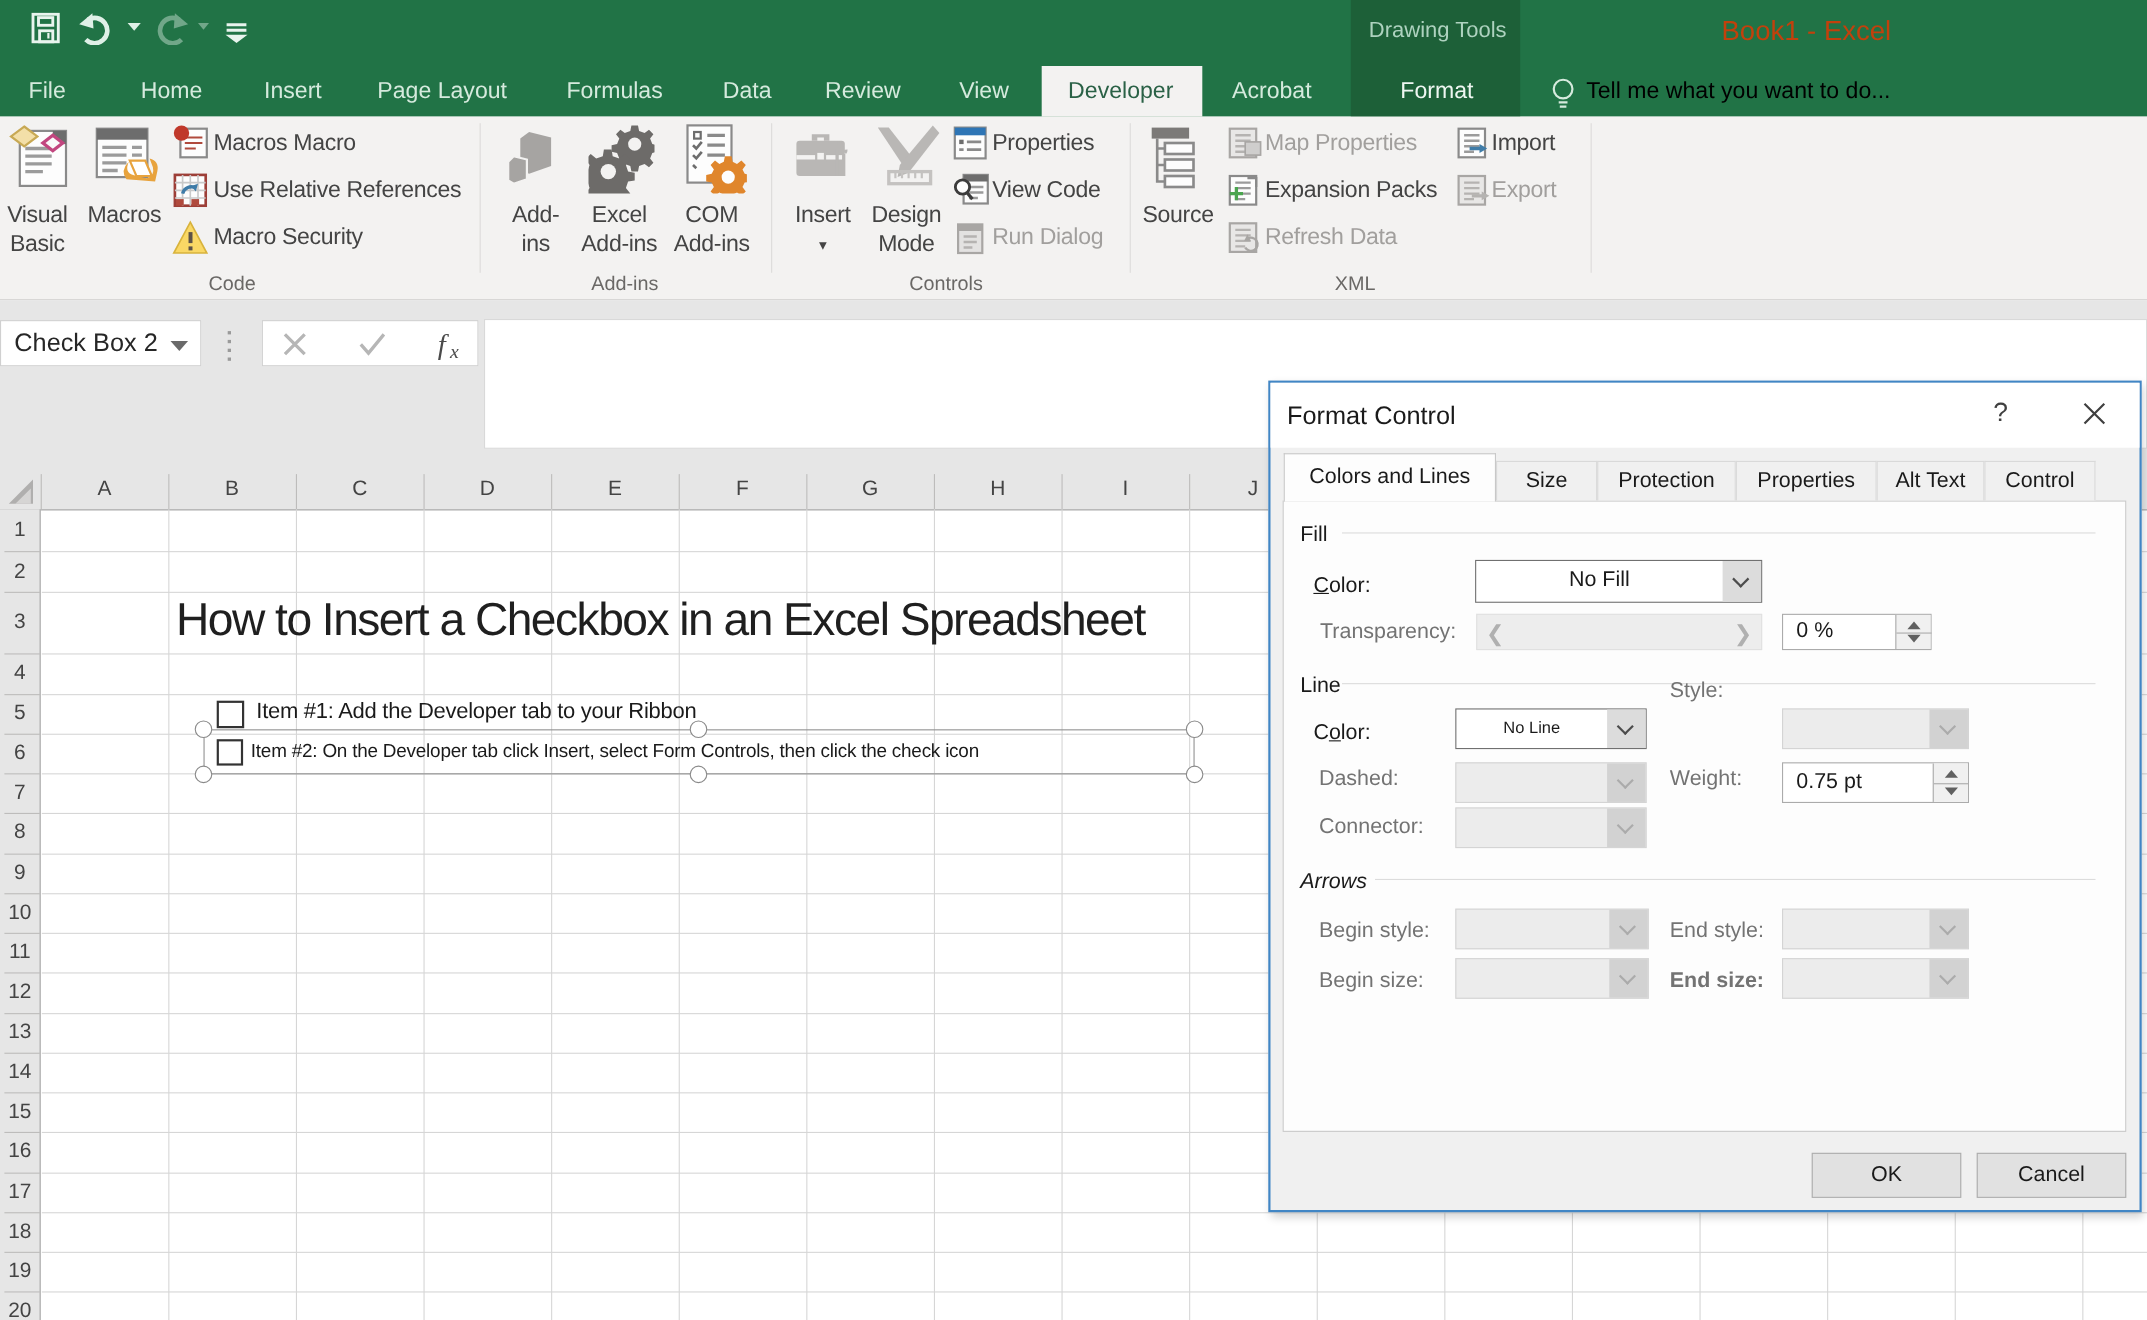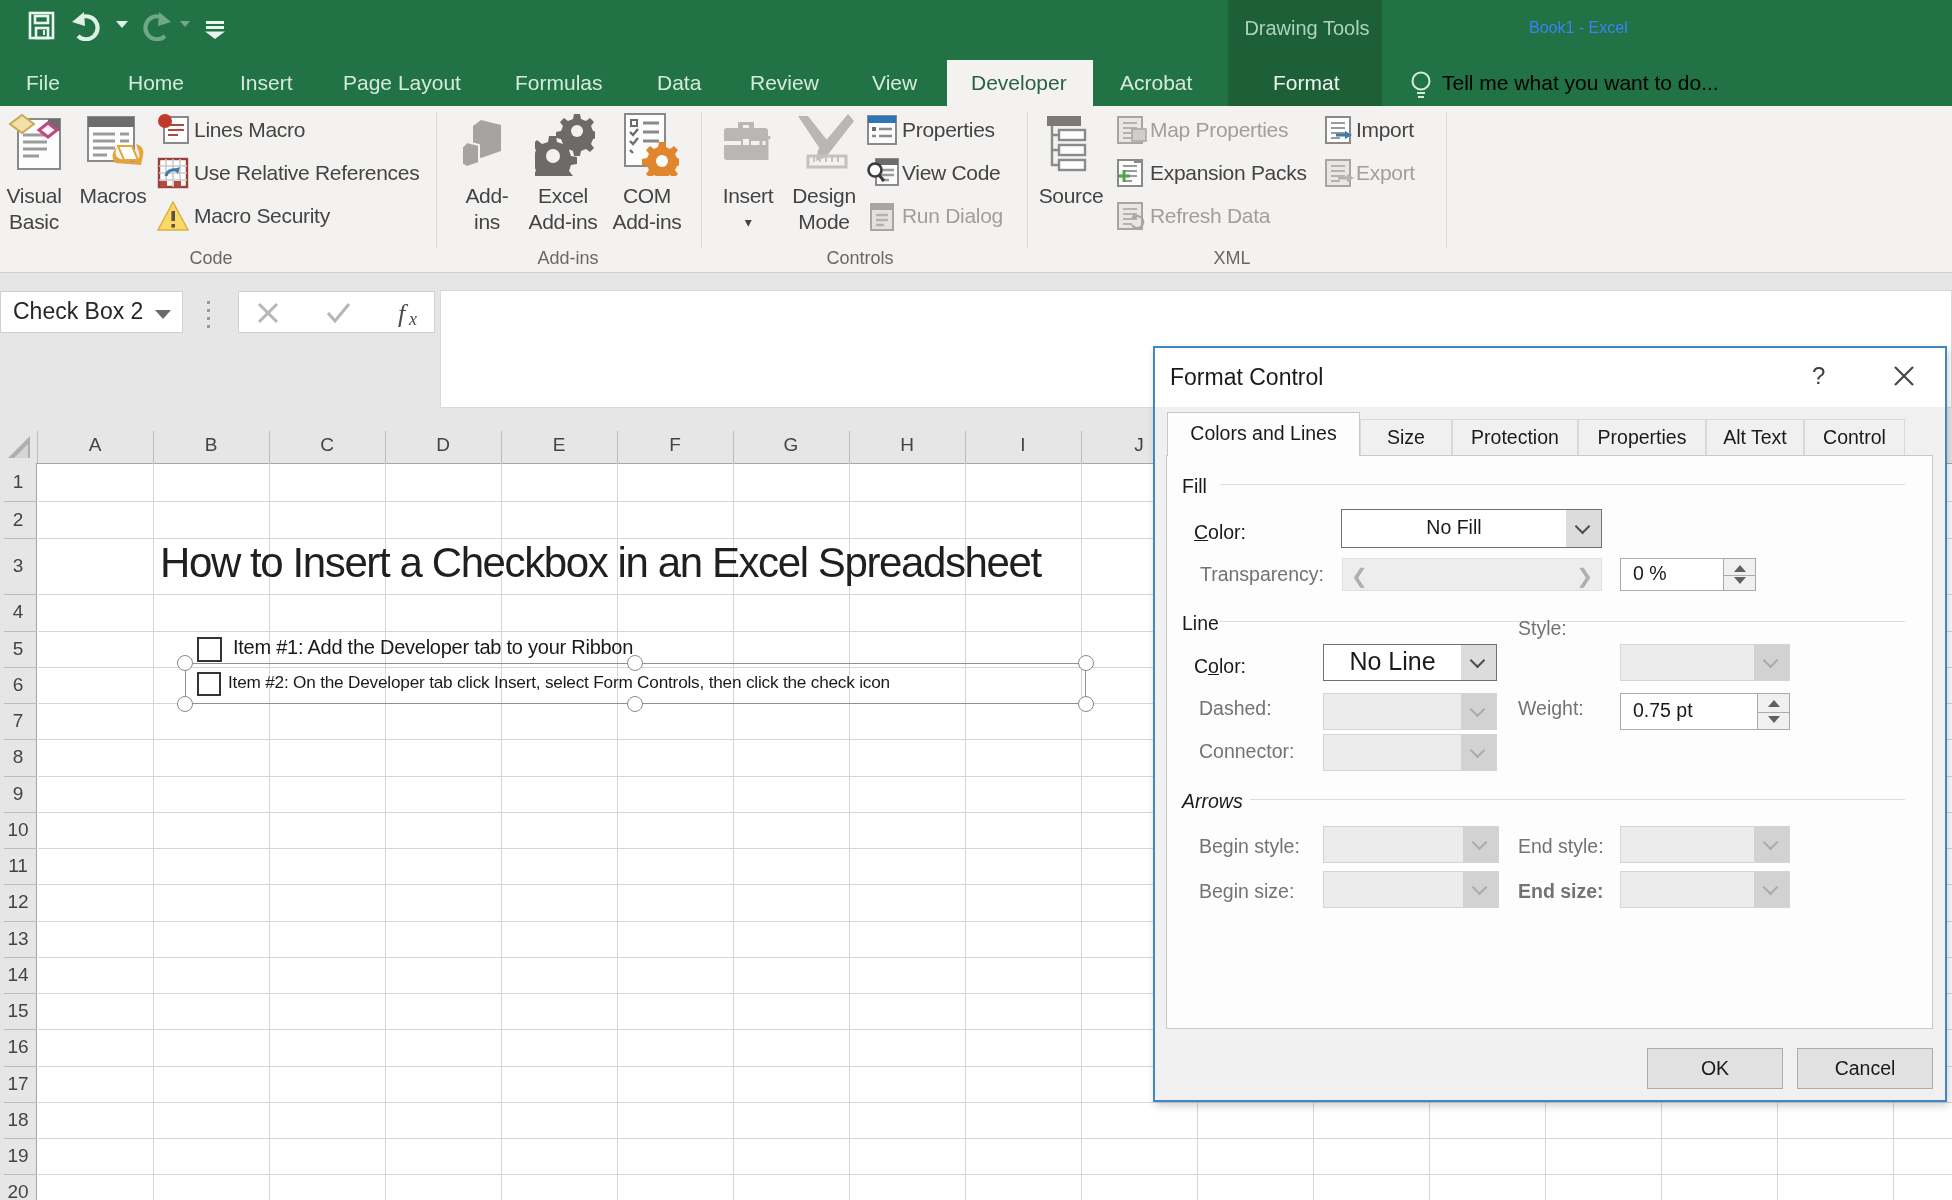--- a/index.html
+++ b/index.html
@@ -22,21 +22,21 @@
 .chev { position:absolute; left:50%; top:50%; width:11px; height:11px; margin:-8px 0 0 -7px; border-right:2.2px solid #4c4c4c; border-bottom:2.2px solid #4c4c4c; transform:rotate(45deg); }
 .chev-dis { border-color:#ababab; }
 .hrule { position:absolute; height:1px; background:#dcdcdc; }
 .btn { position:absolute; background:#e1e1e1; border:1px solid #adadad; font-size:19.5px; color:#1a1a1a; text-align:center; line-height:38px; }
 .dtab { position:absolute; top:419px; height:36px; background:#f0f0f0; border:1px solid #d9d9d9; border-bottom:none; font-size:19.5px; color:#1a1a1a; text-align:center; line-height:34px; }
 </style></head><body>
 <div class="abs" style="left:0;top:0;width:1952px;height:106px;background:#217346;"></div>
 <div class="abs" style="left:1228px;top:0;width:154px;height:106px;background:#1d6038;"></div>
 <div class="abs" style="left:947px;top:60px;width:146px;height:46px;background:#f3f2f1;"></div>
 <div class="abs" style="left:1231px;top:0;width:152px;height:60px;line-height:56px;font-size:20px;color:#aed2bf;text-align:center;">Drawing Tools</div>
-<div class="abs" style="left:1529px;top:0;height:60px;line-height:56px;font-size:16px;color:#3b82f6;">Book1 - Excel</div>
+<div class="abs" style="left:1565px;top:0;height:60px;line-height:56px;font-size:25px;color:#c2410c;">Book1 - Excel</div>
 <svg class="abs" style="left:28px;top:11px;" width="206" height="30" viewBox="0 0 206 30">
 <g fill="none" stroke="#e9f4ee" stroke-width="2.6">
  <rect x="2" y="2" width="23" height="25"></rect>
  <rect x="7" y="5" width="13" height="7"></rect>
  <rect x="8" y="17" width="12" height="10"></rect>
  <path d="M16 19 v5" stroke-width="2"></path>
 </g>
 <g stroke="#dff0e7" stroke-width="4.2" fill="none">
  <path d="M52 7 A 11.5 11.5 0 1 1 50 25"></path>
 </g>
@@ -207,21 +207,21 @@
 <path d="M9 8 h14 M9 13 h14 M9 18 h14 M9 23 h9" stroke="#9b9b9b" stroke-width="2.2"></path>
     <path d="M14 20 h12" stroke="#3f7ca8" stroke-width="3"></path>
     <path d="M30 20 l-7 -4 0 8z" fill="#3f7ca8"></path>
   </svg>
 <svg class="abs" style="left:1322px;top:158px;" width="34" height="30" viewBox="0 0 34 30">
 <rect x="4" y="2" width="24" height="26" fill="#e8e7e6" stroke="#a8a6a4" stroke-width="2"></rect>
 <path d="M9 8 h14 M9 13 h14 M9 18 h14 M9 23 h9" stroke="#b5b3b1" stroke-width="2.2"></path>
     <path d="M16 20 h12" stroke="#b5b3b1" stroke-width="3"></path>
     <path d="M32 20 l-7 -4 0 8z" fill="#b5b3b1"></path>
   </svg>
-<div class="abs rsmall" style="left:194px;top:117px;">Lines Macro</div>
+<div class="abs rsmall" style="left:194px;top:117px;">Macros Macro</div>
 <div class="abs rsmall" style="left:194px;top:160px;">Use Relative References</div>
 <div class="abs rsmall" style="left:194px;top:203px;">Macro Security</div>
 <div class="abs rsmall" style="left:902px;top:117px;">Properties</div>
 <div class="abs rsmall" style="left:902px;top:160px;">View Code</div>
 <div class="abs rsmall rgray" style="left:902px;top:203px;">Run Dialog</div>
 <div class="abs rsmall rgray" style="left:1150px;top:117px;">Map Properties</div>
 <div class="abs rsmall" style="left:1150px;top:160px;">Expansion Packs</div>
 <div class="abs rsmall rgray" style="left:1150px;top:203px;">Refresh Data</div>
 <div class="abs rsmall" style="left:1356px;top:117px;">Import</div>
 <div class="abs rsmall rgray" style="left:1356px;top:160px;">Export</div>
@@ -413,21 +413,21 @@
 <div style="position:absolute;right:0;top:0;bottom:0;width:32px;border-left:1px solid #ababab;background:#f0f0f0;">
 <div style="position:absolute;left:10px;top:6px;width:0;height:0;border-left:6px solid transparent;border-right:6px solid transparent;border-bottom:7px solid #606060;"></div>
 <div style="position:absolute;left:10px;bottom:6px;width:0;height:0;border-left:6px solid transparent;border-right:6px solid transparent;border-top:7px solid #606060;"></div>
 <div style="position:absolute;left:0;top:50%;width:32px;height:1px;background:#ababab;"></div>
 </div>
   </div>
 <div class="abs dlab" style="left:1182px;top:612px;z-index:4;">Line</div>
 <div class="hrule abs" style="left:1220px;top:621px;width:685px;z-index:4;"></div>
 <div class="abs dlab" style="left:1194px;top:655px;z-index:4;">C<span style="text-decoration:underline;">o</span>lor:</div>
 <div class="combo" style="left:1323px;top:644px;width:174px;height:37px;z-index:4;">
-    <div style="position:absolute;left:0;top:0;right:35px;bottom:0;text-align:center;line-height:33px;font-size:25px;color:#1a1a1a;">No Line</div>
+    <div style="position:absolute;left:0;top:0;right:35px;bottom:0;text-align:center;line-height:33px;font-size:15px;color:#1a1a1a;">No Line</div>
     <div class="cbtn">
       <div class="chev"></div>
     </div>
   </div>
 <div class="abs dlab dgray" style="left:1518px;top:617px;z-index:4;">Style:</div>
 <div class="combo-dis" style="left:1620px;top:644px;width:170px;height:37px;z-index:4;">
     <div class="cbtn-dis">
       <div class="chev chev-dis"></div>
     </div>
   </div>

